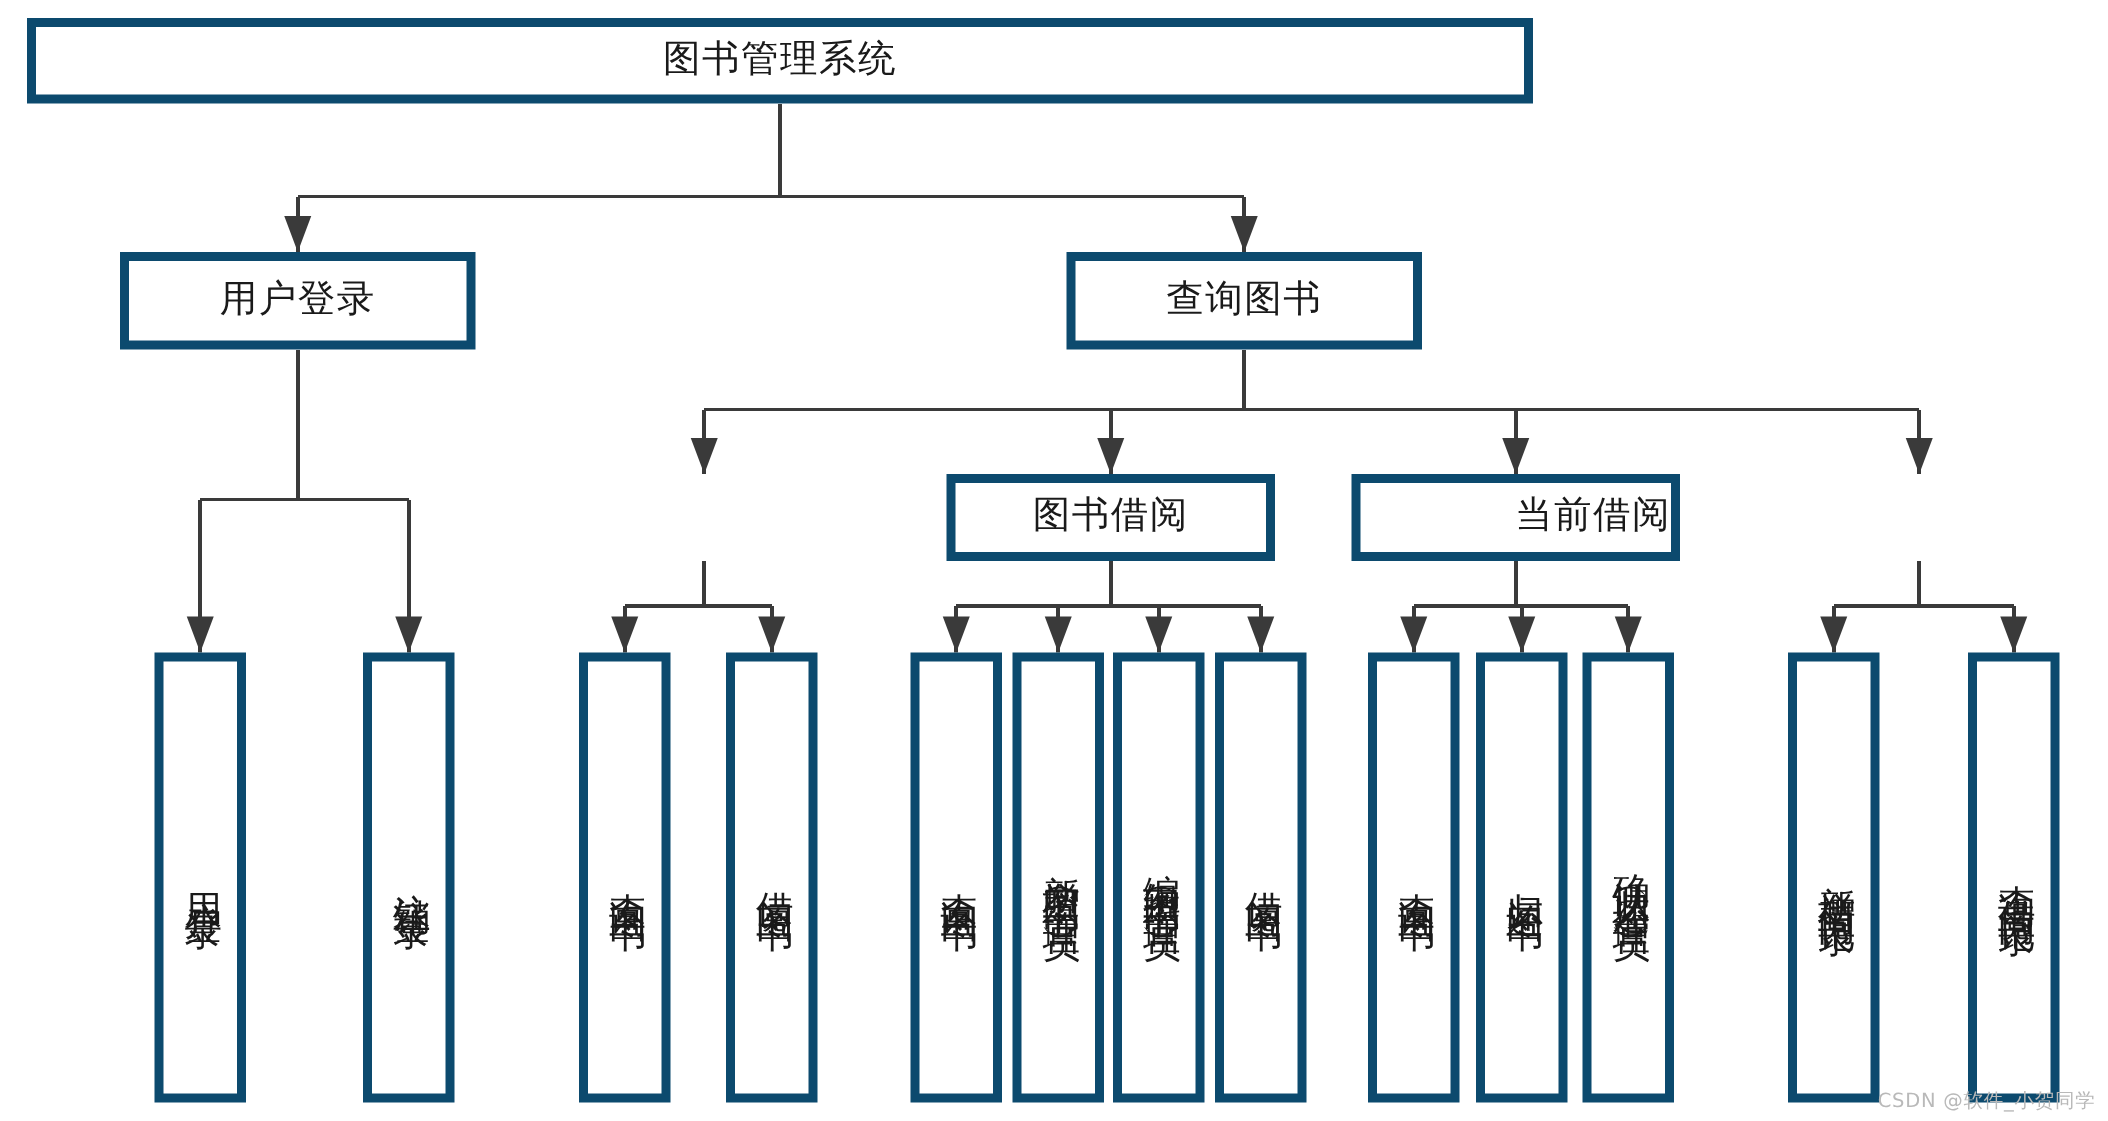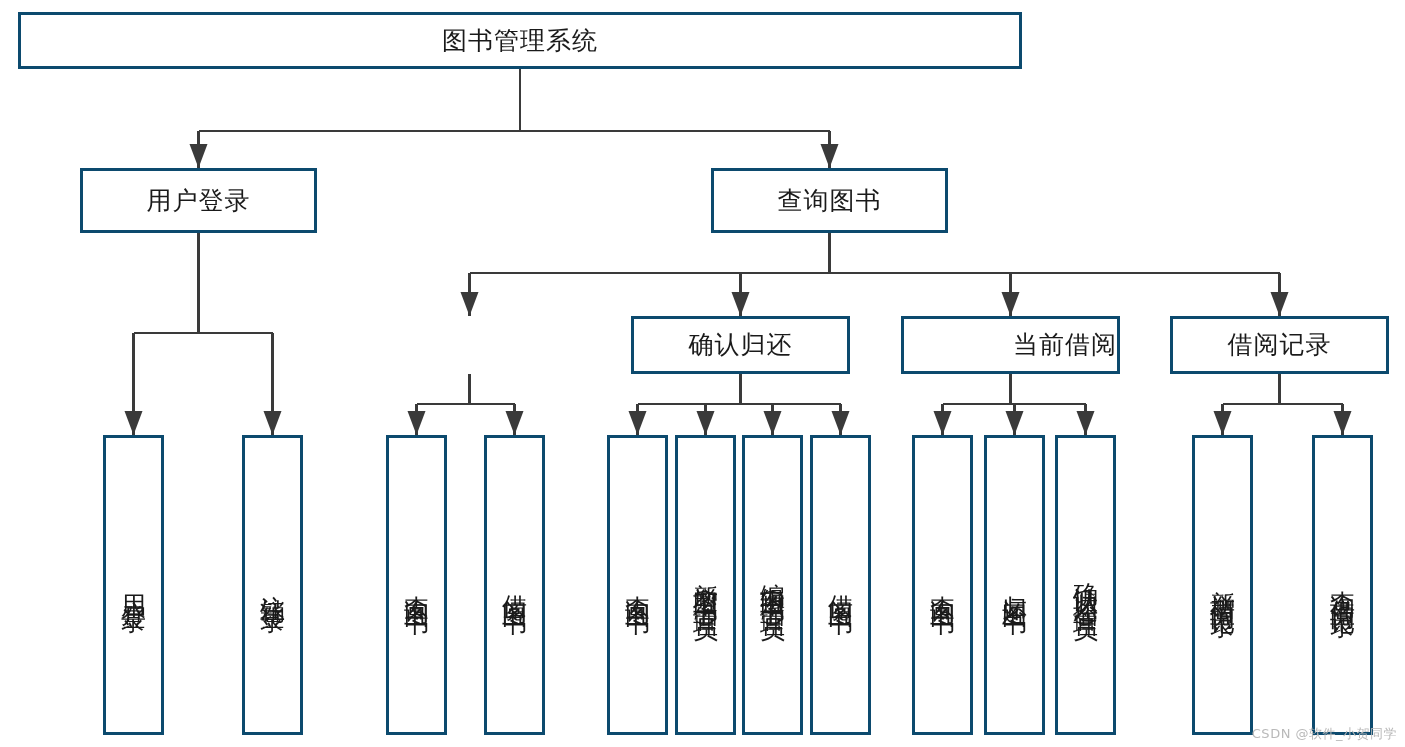--- a/index.html
+++ b/index.html
@@ -20,26 +20,27 @@
   #diagram-svg {
     position: absolute;
     left: 0;
     top: 0;
     width: 1405px;
     height: 747px;
   }
   .node {
     position: absolute;
     box-sizing: border-box;
-    border: 3px solid #0c4a6e;
+    border: 6px solid #0c4a6e;
     background: #ffffff;
     display: flex;
     align-items: center;
     justify-content: center;
     color: #1a1a1a;
+    font-family: Liberation Mono, monospace;
   }
   .node.horizontal {
     font-size: 25px;
     line-height: 1.1;
     letter-spacing: 1px;
   }
   .node.vertical {
     writing-mode: vertical-rl;
     text-orientation: upright;
     font-size: 25px;
@@ -133,27 +134,24 @@
   </div>
 
   <div class="node horizontal" id="n-l2_user_login" style="left: 80px; top: 168px; width: 237px; height: 65px;">
     <span class="label">用户登录</span>
   </div>
   <div class="node horizontal" id="n-l2_book_manage" style="left: 711px; top: 168px; width: 237px; height: 65px;">
     <span class="label">查询图书</span>
   </div>
 
   <div class="node horizontal" id="n-l3_book_borrow" style="left: 631px; top: 316px; width: 219px; height: 58px;">
-    <span class="label">确认归还</span>
+    <span class="label">图书借阅</span>
   </div>
   <div class="node horizontal" id="n-l3_current_borrow" style="left: 901px; top: 316px; width: 219px; height: 58px; justify-content: flex-end;">
     <span class="label">当前借阅</span>
-  </div>
-  <div class="node horizontal" id="n-l3_borrow_record" style="left: 1170px; top: 316px; width: 219px; height: 58px;">
-    <span class="label">借阅记录</span>
   </div>
 
   <div class="node vertical" id="n-leaf_user_login" style="left: 103px; top: 435px; width: 61px; height: 300px;">
     <span class="label">用户登录</span>
   </div>
   <div class="node vertical" id="n-leaf_logout" style="left: 242px; top: 435px; width: 61px; height: 300px;">
     <span class="label">注销登录</span>
   </div>
 
   <div class="node vertical" id="n-leaf_query_book_1" style="left: 386px; top: 435px; width: 61px; height: 300px;">

